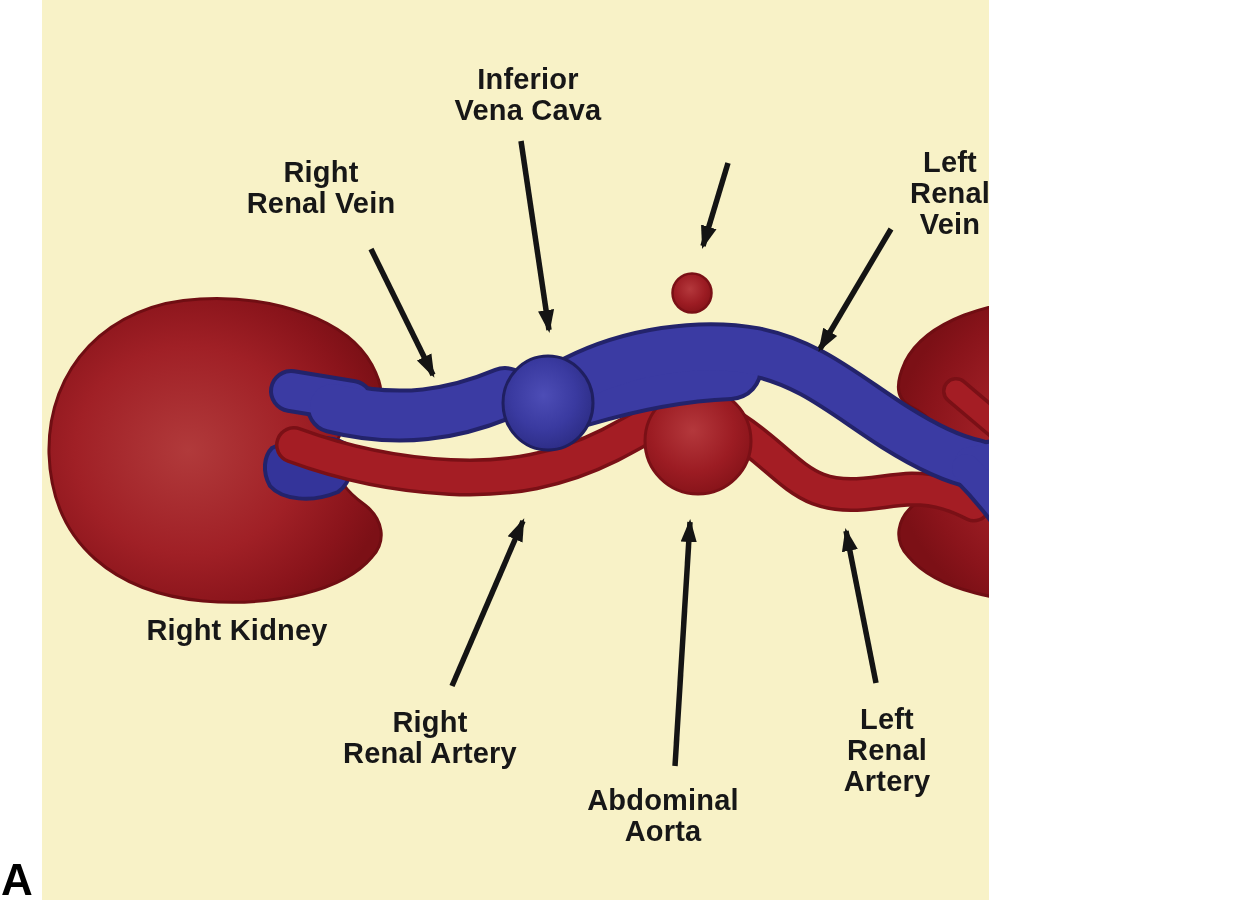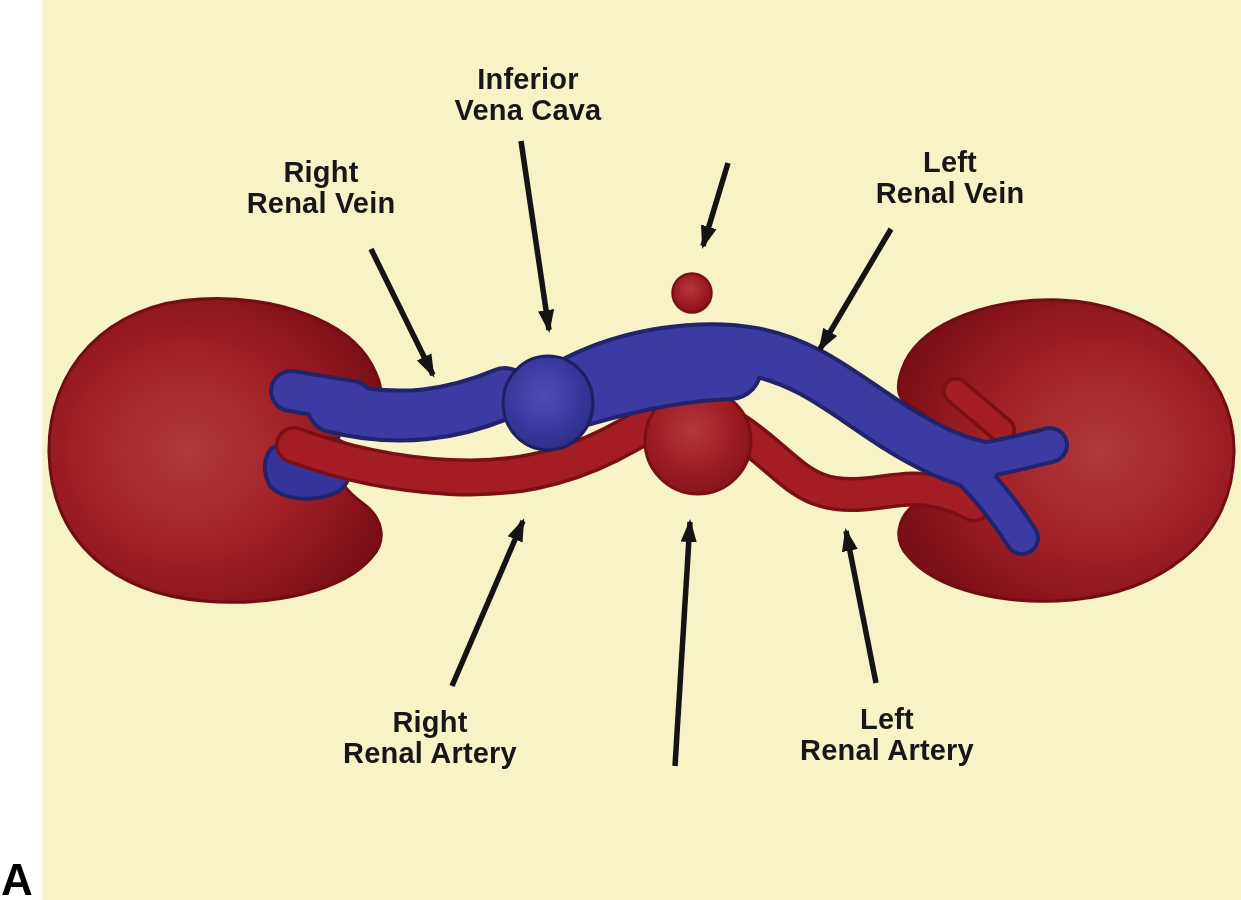--- a/index.html
+++ b/index.html
@@ -1,16 +1,16 @@
 <!DOCTYPE html>
 <html style="--artery-red: #A41D24; --artery-dark-edge: #7A1016; --vein-blue: #3B3BA3; --vein-dark-edge: #23236B; --kidney-red: #A02026; --kidney-dark-edge: #700E13; --label-text: #171717; --arrow: #141414; --background-color: #F8F2C7; --margin-color: #FFFFFF;"><head>
 <meta charset="utf-8">
 <style>
   html,body{margin:0;padding:0;background:#ffffff;}
-  #stage{position:relative;width:1241px;height:900px;overflow:hidden;background:var(--margin-color,#fff);
+  #stage{position:relative;width:989px;height:900px;overflow:hidden;background:var(--margin-color,#fff);
          font-family:"Liberation Sans",sans-serif;}
   #panel{position:absolute;left:42px;top:0;width:1199px;height:900px;background:var(--background-color,#F8F2C7);}
   svg{position:absolute;left:0;top:0;}
   .lbl{position:absolute;transform:translateX(-50%);text-align:center;white-space:pre-line;
        font-weight:bold;font-size:29px;line-height:31px;color:var(--label-text,#141414);letter-spacing:0.2px;}
   #panel-letter{position:absolute;left:1px;top:860px;font-weight:bold;font-size:44px;line-height:40px;color:#000;}
   .arrow{stroke:var(--arrow,#141414);stroke-width:5.5;fill:none;}
   .ah{fill:var(--arrow,#141414);}
 </style>
 </head>
@@ -101,19 +101,22 @@
       <line class="arrow" x1="876" y1="683" x2="846" y2="531" marker-end="url(#ah)"></line>
     </g>
   </svg>
 
   <div class="lbl" style="left:528px;top:64px">Inferior
 Vena Cava</div>
   <div class="lbl" style="left:321px;top:157px">Right
 Renal Vein</div>
   <div class="lbl" style="left:950px;top:147px">Left
 Renal Vein</div>
+  <div class="lbl" style="left:237px;top:615px">Right Kidney</div>
   <div class="lbl" style="left:430px;top:707px">Right
 Renal Artery</div>
+  <div class="lbl" style="left:663px;top:785px">Abdominal
+Aorta</div>
   <div class="lbl" style="left:887px;top:704px">Left
 Renal Artery</div>
 
   <div id="panel-letter">A</div>
 </div>
 
 </body></html>

